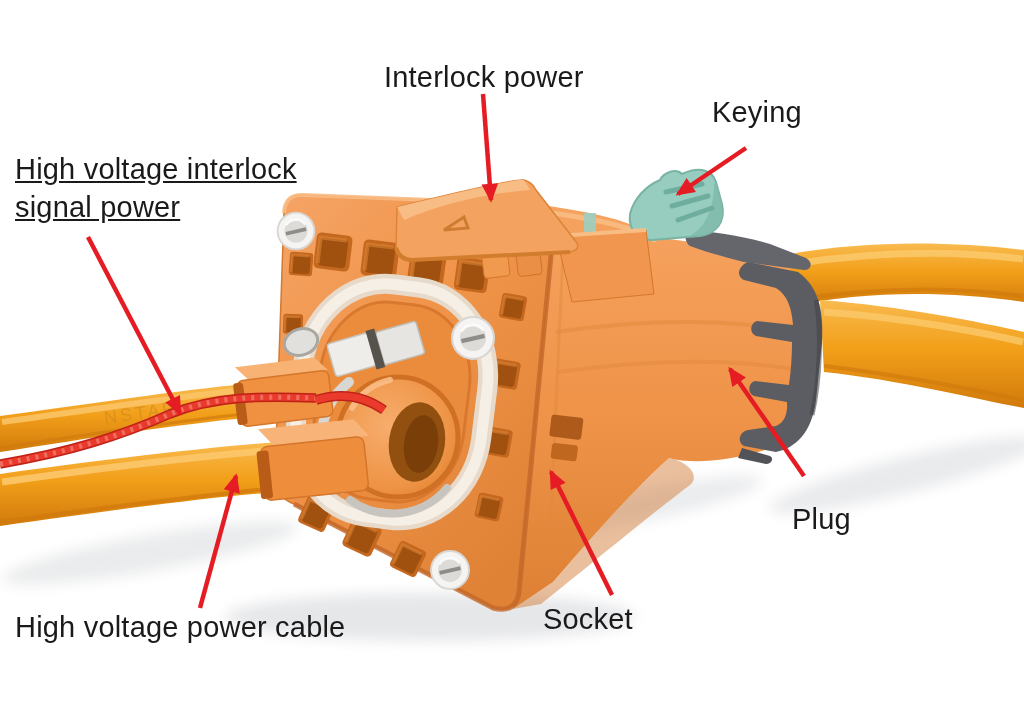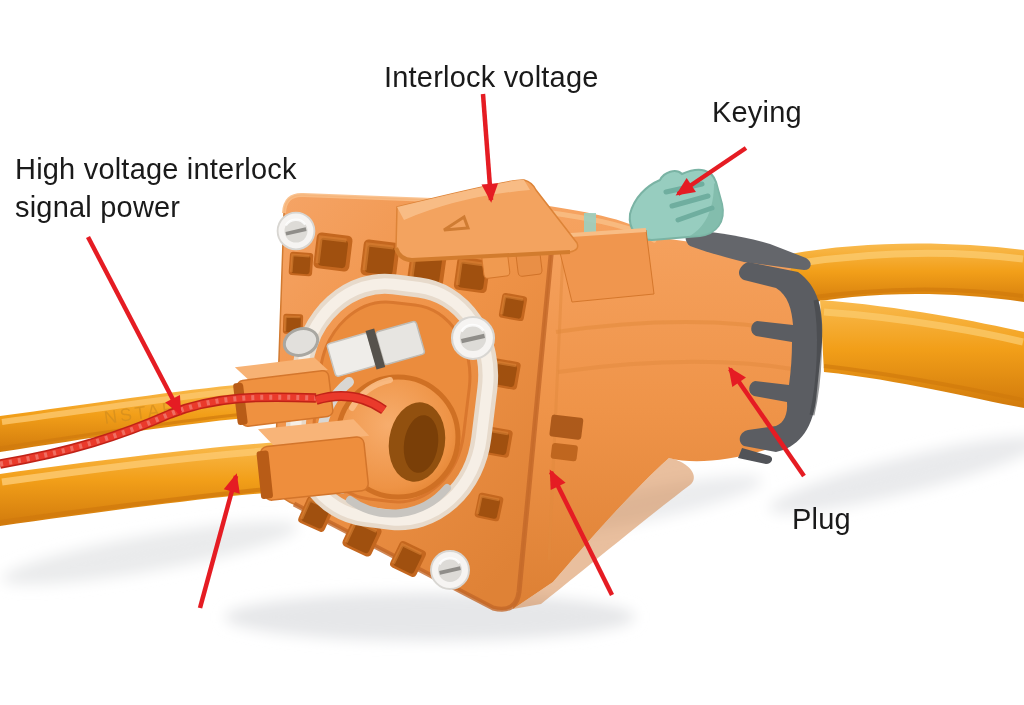--- a/index.html
+++ b/index.html
@@ -5,21 +5,21 @@
   html,body{margin:0;padding:0;background:#ffffff;}
   .stage{
     position:relative;width:1024px;height:705px;overflow:hidden;background:#ffffff;
     font-family:"Liberation Sans",sans-serif;
   }
   .stage svg{position:absolute;left:0;top:0;}
   .lbl{
     position:absolute;color:#1a1a1a;font-size:29px;line-height:38px;
     white-space:nowrap;letter-spacing:.2px;
   }
-  .lbl span{display:block;}
+  .lbl span{display:block;text-decoration:underline;}
 </style>
 </head>
 <body>
 
 <div class="stage">
 
 <svg width="1024" height="705" viewBox="0 0 1024 705">
   <defs>
     <linearGradient id="gB" x1="0" y1="0" x2="0" y2="1">
       <stop offset="0" stop-color="#f6a361"></stop>
@@ -196,21 +196,23 @@
   <g stroke="#e51c23" stroke-width="4.5" fill="none">
     <path d="M483,94 L491,200" marker-end="url(#ah)"></path>
     <path d="M746,148 L678,194" marker-end="url(#ah)"></path>
     <path d="M88,237 L180,413" marker-end="url(#ah)"></path>
     <path d="M200,608 L236,476" marker-end="url(#ah)"></path>
     <path d="M612,595 L551,472" marker-end="url(#ah)"></path>
     <path d="M804,476 L730,369" marker-end="url(#ah)"></path>
   </g>
 </svg>
 
-  <div class="lbl" style="left:384px;top:58px">Interlock voltage</div>
+  <div class="lbl" style="left:384px;top:58px">Interlock power</div>
   <div class="lbl" style="left:712px;top:93px">Keying</div>
   <div class="lbl" style="left:15px;top:150px">
     <span>High voltage interlock</span>
     <span>signal power</span>
   </div>
+  <div class="lbl" style="left:15px;top:608px">High voltage power cable</div>
+  <div class="lbl" style="left:543px;top:600px">Socket</div>
   <div class="lbl" style="left:792px;top:500px">Plug</div>
 
 </div>
 
 </body></html>

